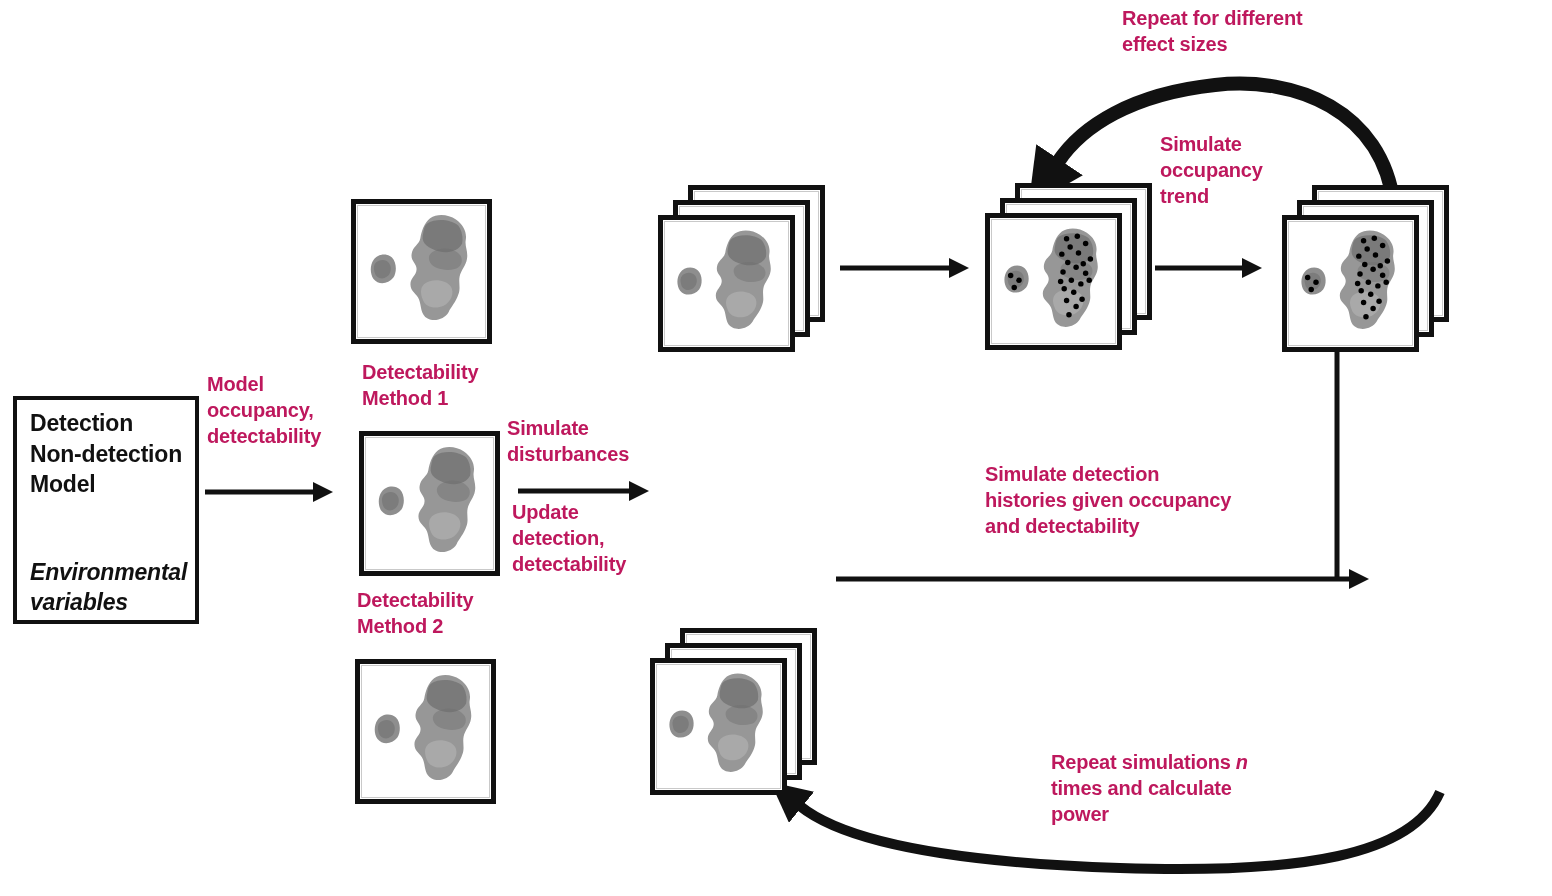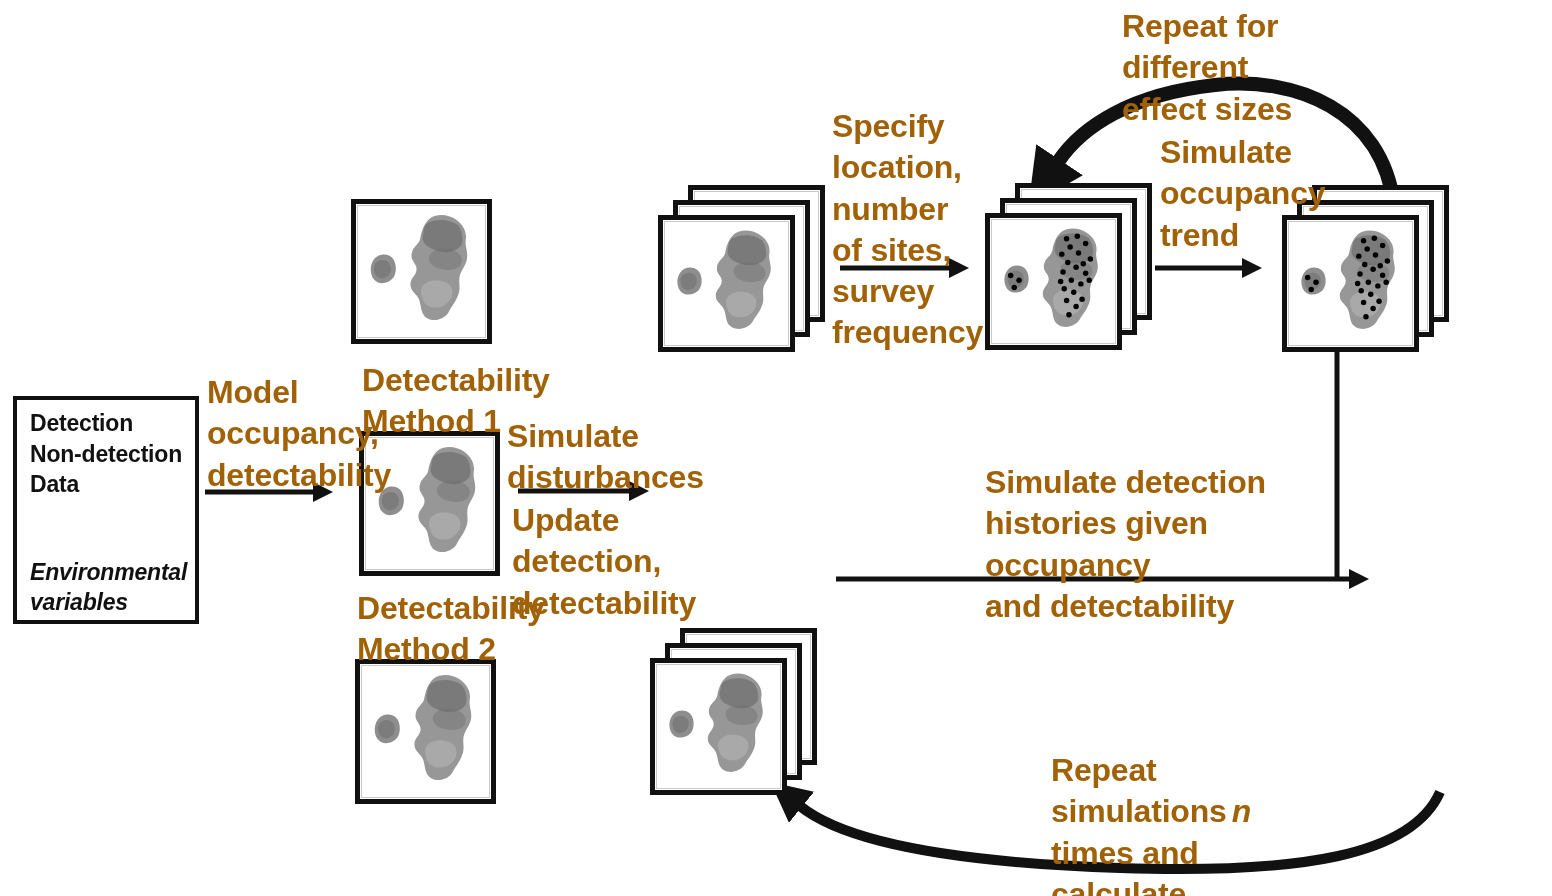--- a/index.html
+++ b/index.html
@@ -2,22 +2,22 @@
 <html><head>
 <meta charset="utf-8">
 <style>
   html,body{margin:0;padding:0;background:#fff;}
   .figure{
     position:relative;width:1552px;height:896px;background:#fff;overflow:hidden;
     font-family:"Liberation Sans",sans-serif;color:#111;
   }
   .arrows{position:absolute;left:0;top:0;z-index:1;}
   .label{
-    position:absolute;z-index:3;font-weight:bold;font-size:32px;line-height:1.29;
-    white-space:pre-line;color:#a16207;letter-spacing:-0.2px;
+    position:absolute;z-index:3;font-weight:bold;font-size:20px;line-height:1.29;
+    white-space:pre-line;color:#be185d;letter-spacing:-0.2px;
   }
   .label i{font-style:italic;margin-left:5px;}
   .label .joined{margin-left:0;}
   .data-box{
     position:absolute;left:13px;top:396px;width:186px;height:228px;z-index:2;
     border:4px solid #111;background:#fff;box-sizing:border-box;
     padding:8px 6px 0 13px;
   }
   .box-text{
     font-weight:bold;font-size:23px;line-height:1.33;white-space:pre-line;letter-spacing:-0.2px;
@@ -92,21 +92,21 @@
     <line x1="1155" y1="268" x2="1243" y2="268" stroke="#111" stroke-width="5" marker-end="url(#ah)"></line>
     <line x1="1337" y1="352" x2="1337" y2="581" stroke="#111" stroke-width="5"></line>
     <line x1="836" y1="579" x2="1350" y2="579" stroke="#111" stroke-width="5" marker-end="url(#ah)"></line>
     <path d="M1394,205 C1382,110 1295,76 1215,85 C1132,94 1082,126 1058,162" fill="none" stroke="#111" stroke-width="14" marker-end="url(#ah)"></path>
     <path d="M1440,792 C1412,856 1300,874 1120,868 C940,862 842,840 800,806" fill="none" stroke="#111" stroke-width="10" marker-end="url(#ah)"></path>
   </svg>
 
   <div class="data-box">
     <div class="box-text">Detection
 Non-detection
-Data</div>
+Model</div>
     <div class="box-text second">Environmental
 variables</div>
   </div>
 
   <div class="map-frame map-single" style="left:351px;top:199px">
     <div class="map-inner"></div>
     <svg class="map" viewBox="0 0 100 100" preserveAspectRatio="none">
         <use href="#map-art"></use>
       </svg>
   </div>
@@ -222,24 +222,20 @@
 Method 1</div>
   <div class="label" style="left:357px;top:588px;width:180px">Detectability
 Method 2</div>
 
   <div class="label" style="left:507px;top:416px;width:170px">Simulate
 disturbances</div>
   <div class="label" style="left:512px;top:500px;width:170px">Update
 detection,
 detectability</div>
 
-  <div class="label" style="left:832px;top:106px;width:220px">Specify
-location, number
-of sites, survey
-frequency</div>
   <div class="label" style="left:1122px;top:6px;width:260px">Repeat for different
 effect sizes</div>
   <div class="label" style="left:1160px;top:132px;width:160px">Simulate
 occupancy
 trend</div>
 
   <div class="label" style="left:985px;top:462px;width:320px">Simulate detection
 histories given occupancy
 and detectability</div>
 

